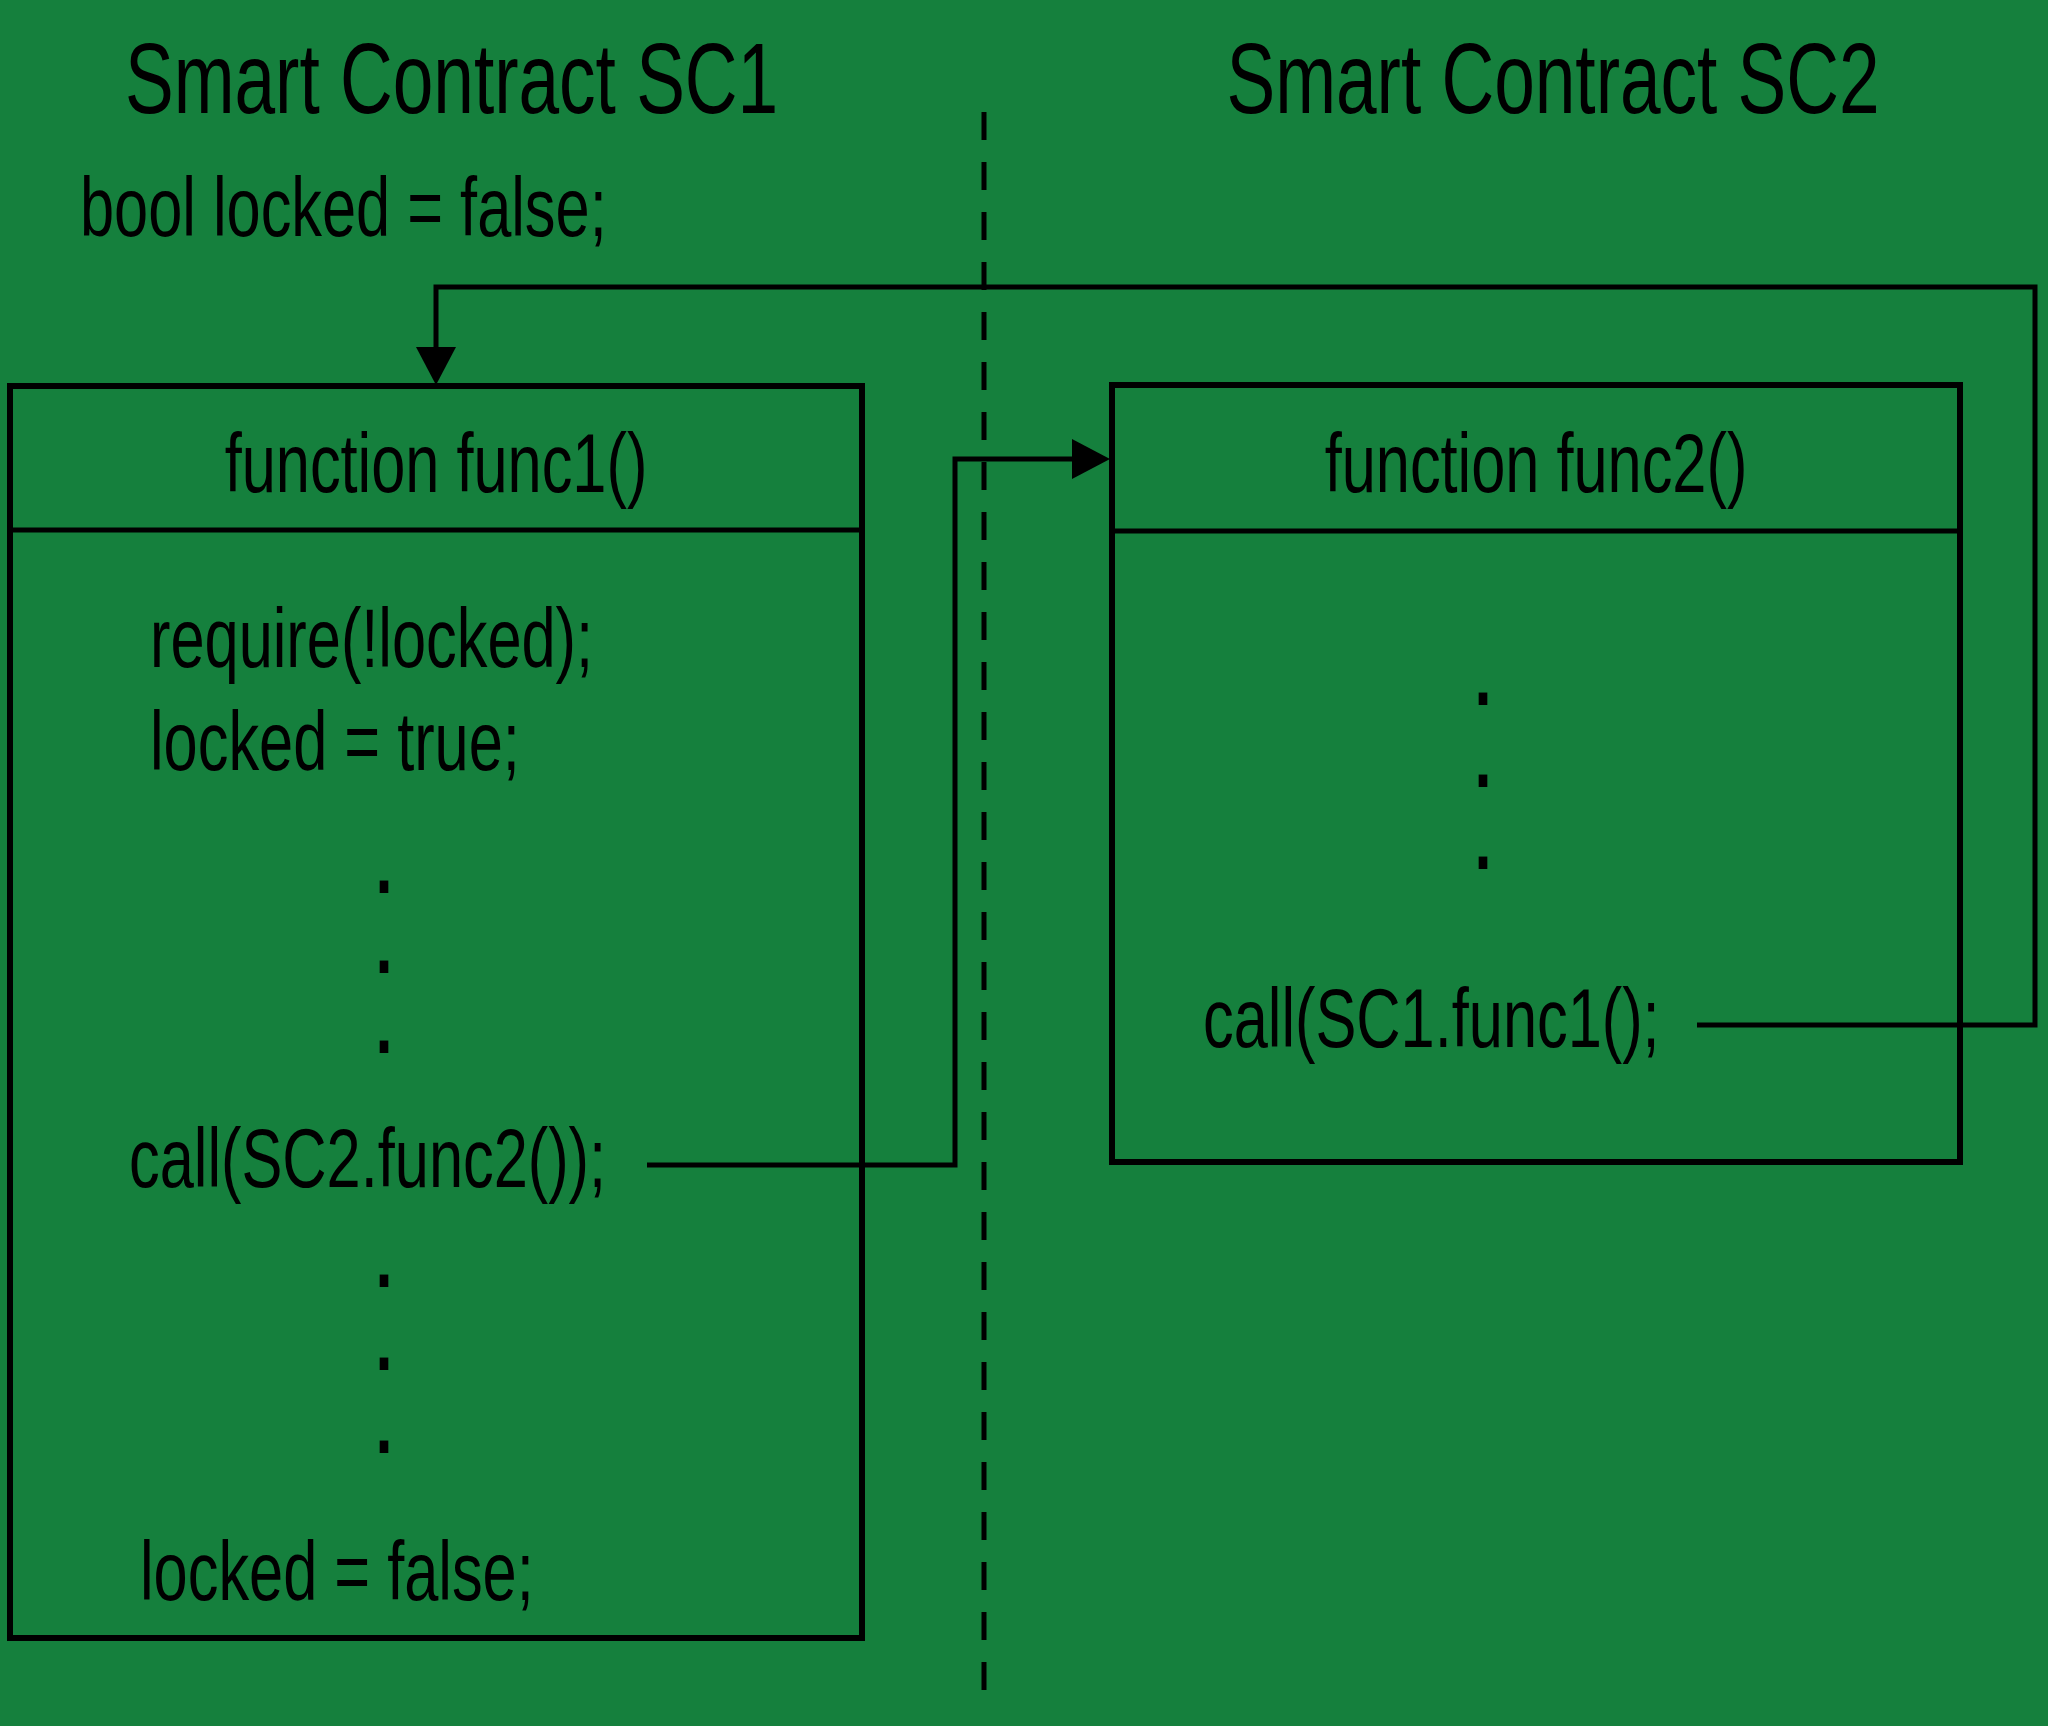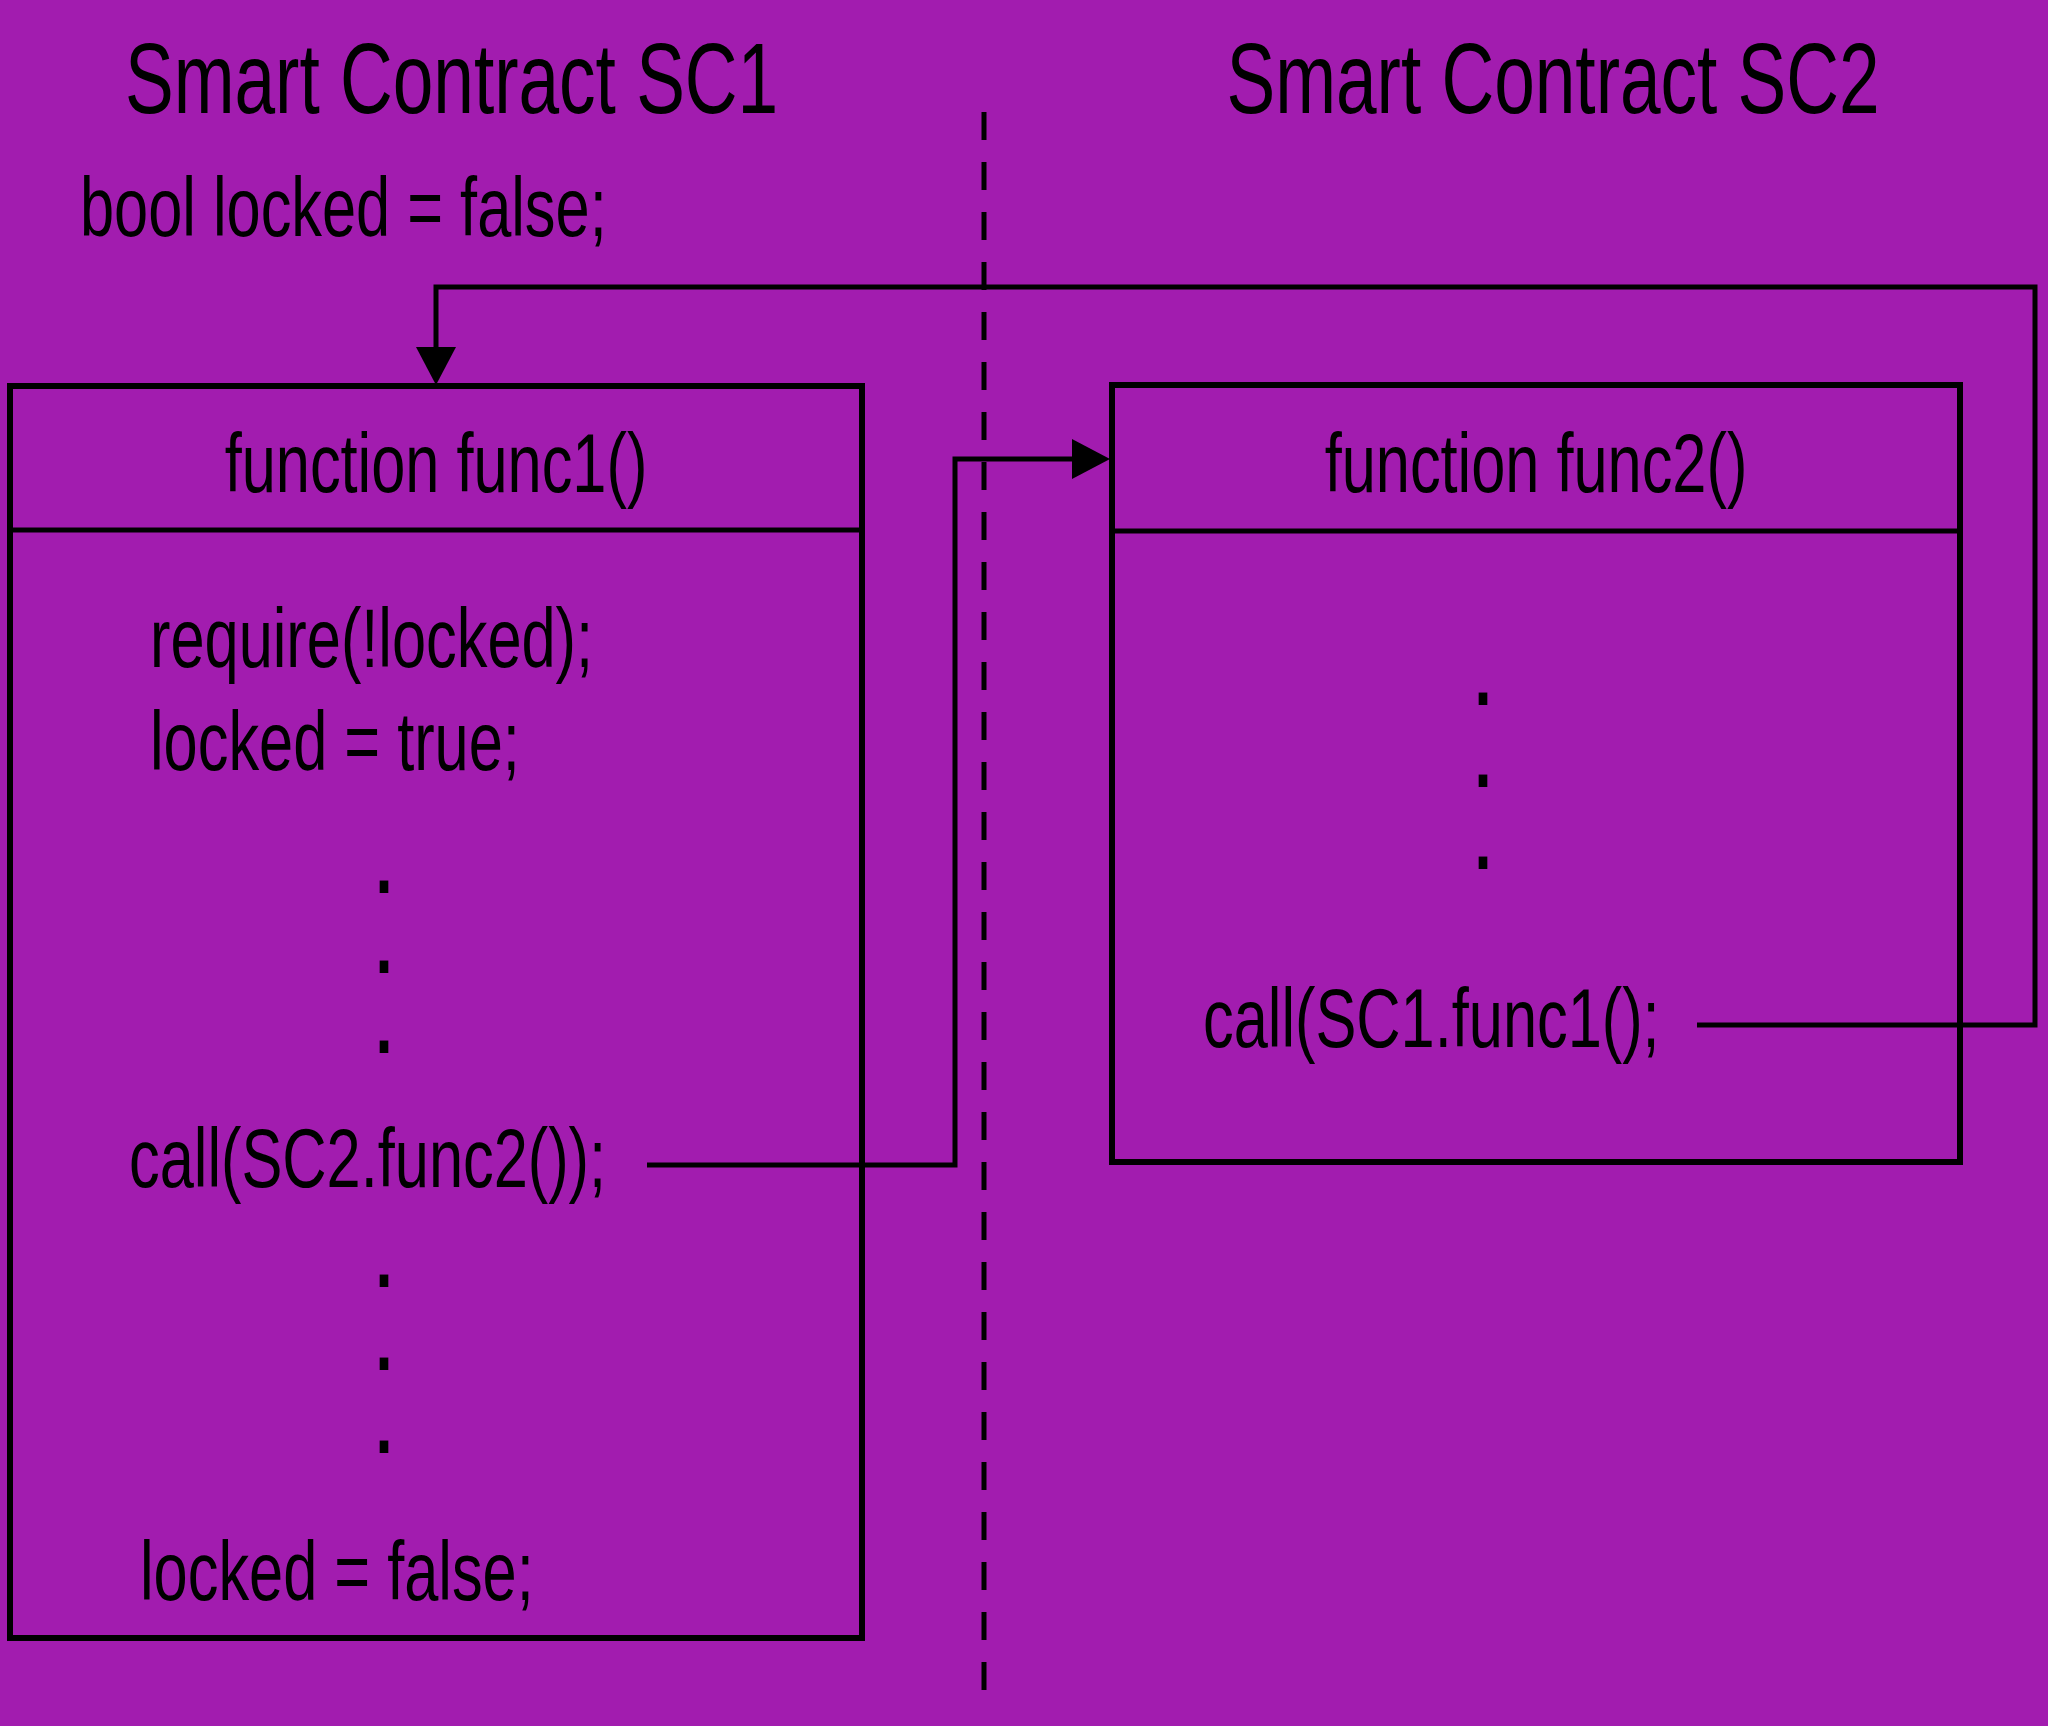--- a/index.html
+++ b/index.html
@@ -4,21 +4,21 @@
 <style>
   html, body {
     margin: 0;
     padding: 0;
     background: #ffffff;
   }
   .canvas {
     position: relative;
     width: 2048px;
     height: 1726px;
-    background: #a21caf;
+    background: #15803d;
     font-family: "Liberation Sans", sans-serif;
     color: #000000;
     overflow: hidden;
   }
   .lines-layer {
     position: absolute;
     left: 0;
     top: 0;
     width: 2048px;
     height: 1726px;

